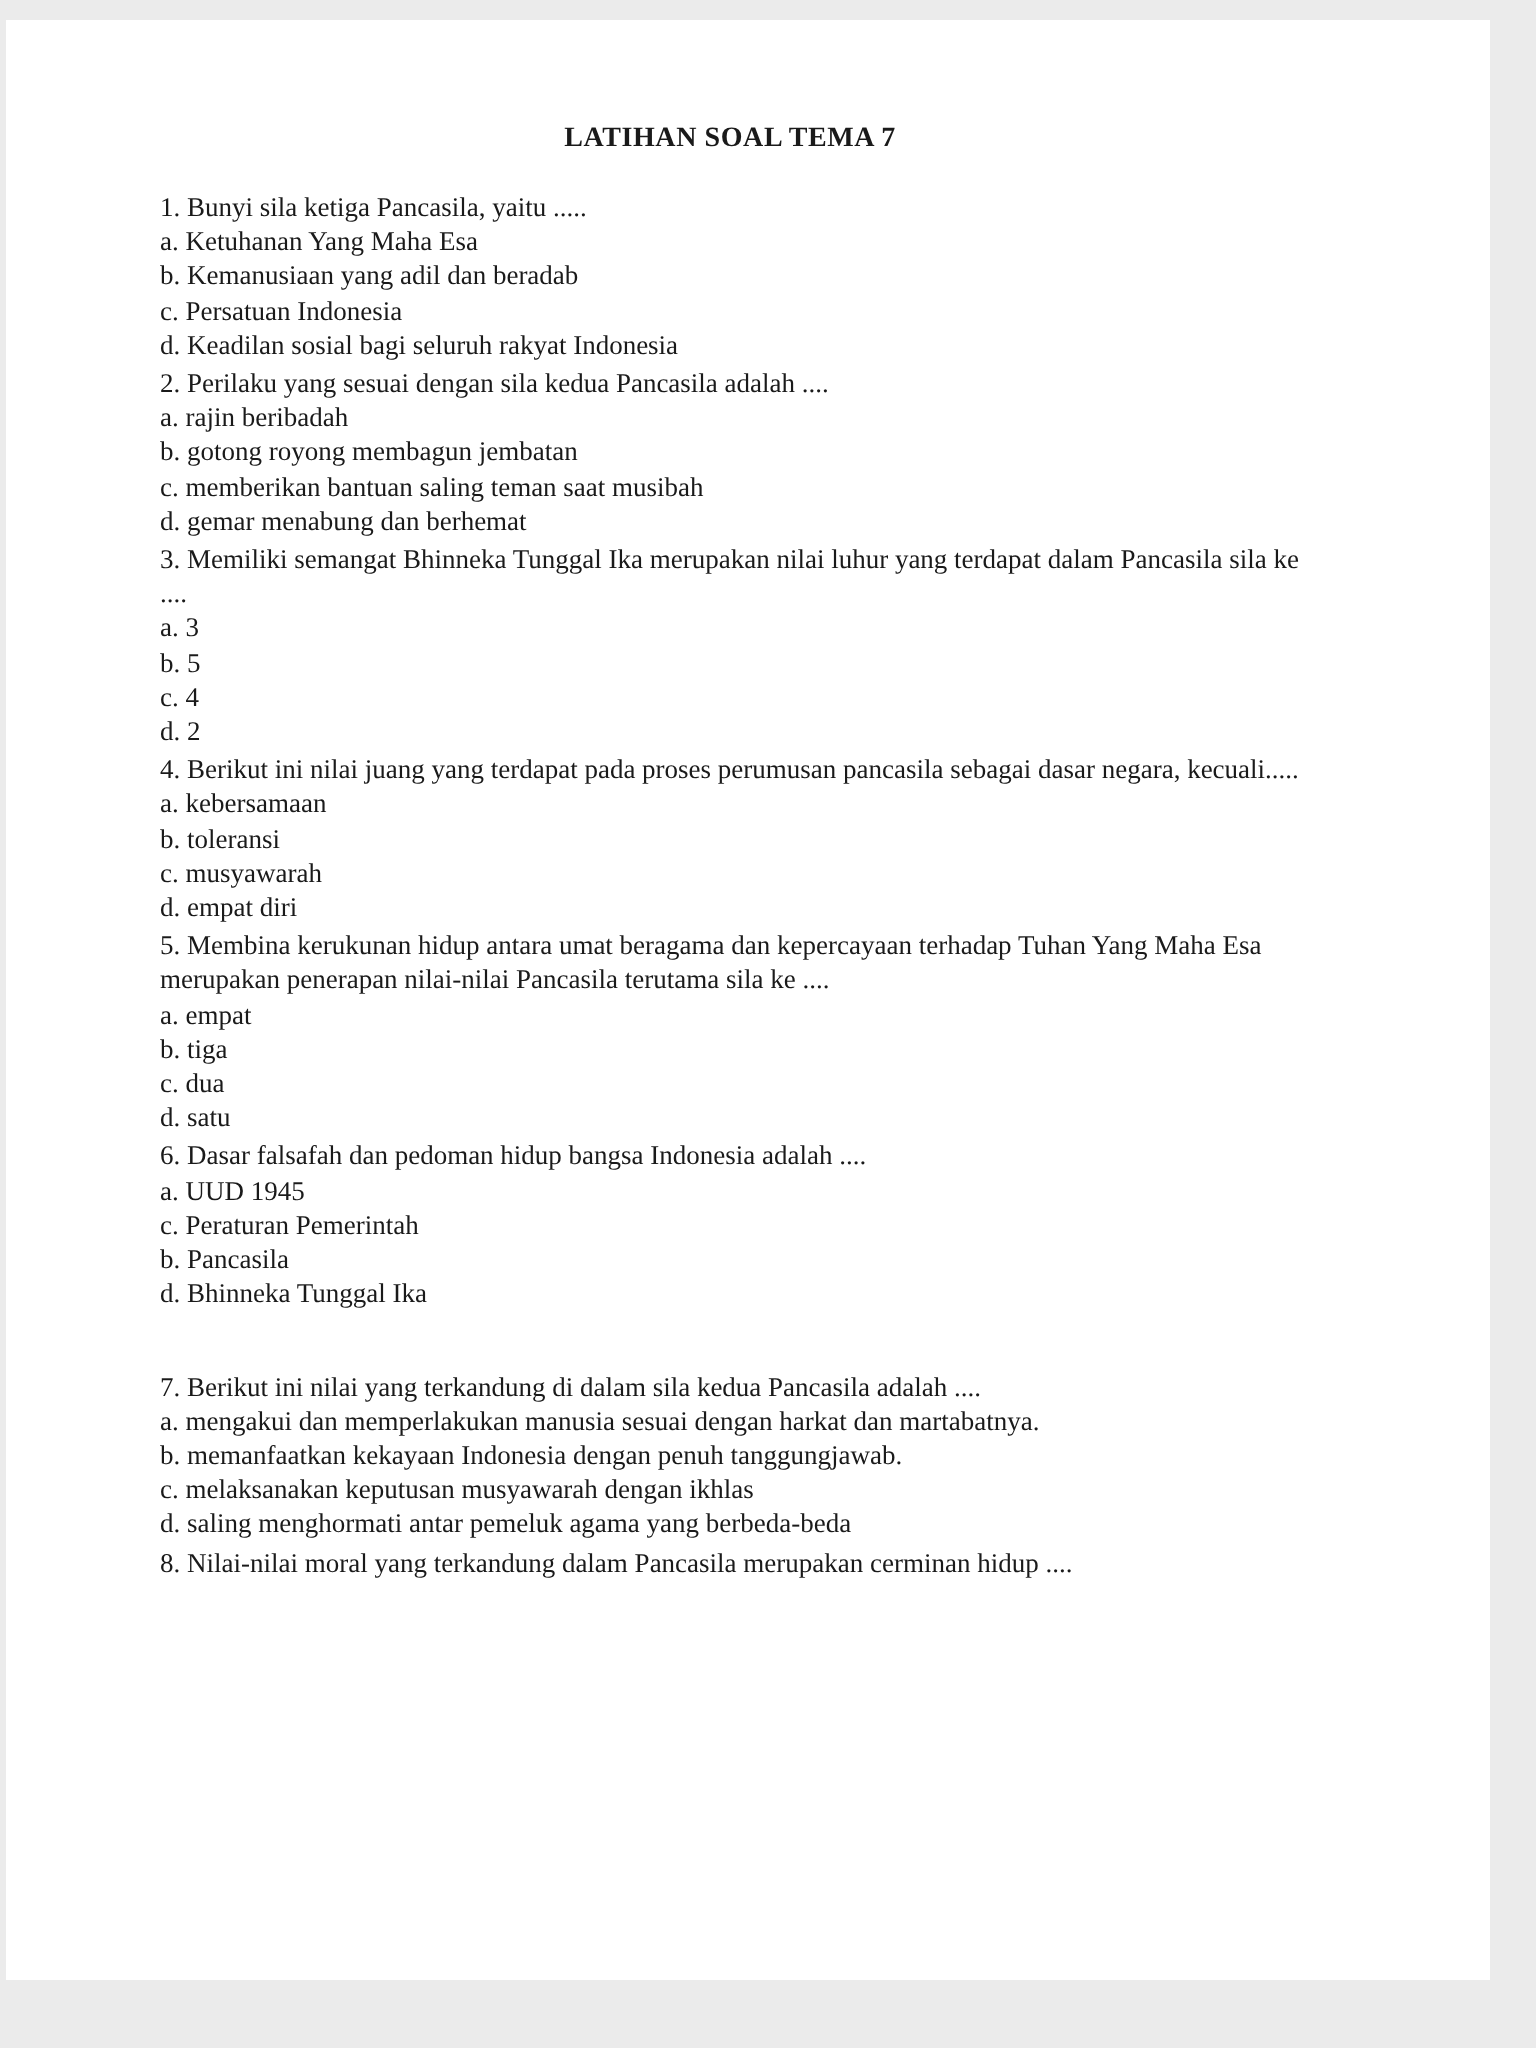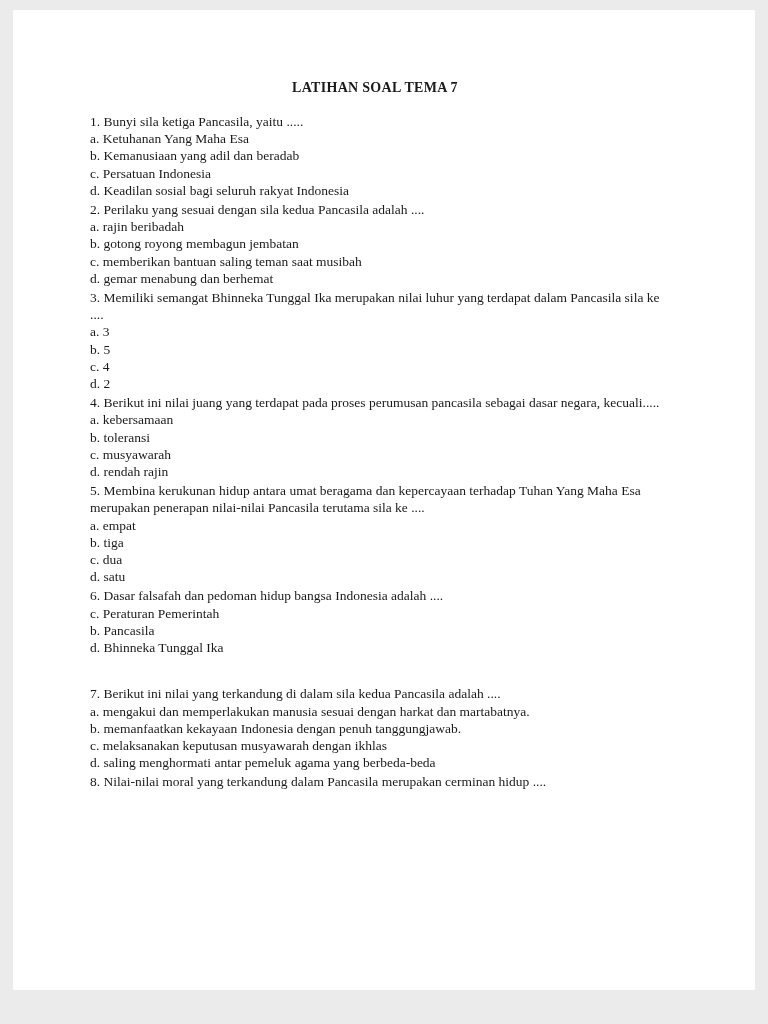--- a/index.html
+++ b/index.html
@@ -8,26 +8,26 @@
     height: 1024px;
     overflow: hidden;
   }
   body {
     background: #ebebeb;
     font-family: "Liberation Serif", serif;
     color: #1a1a1a;
   }
   .page {
     position: absolute;
-    left: 13px;
+    left: 3px;
     top: 10px;
     width: 742px;
     height: 980px;
     background: #ffffff;
-    padding: 69px 95px 40px 77px;
+    padding: 51px 95px 40px 77px;
     overflow: hidden;
   }
   .doc-title {
     text-align: center;
     font-weight: bold;
     font-size: 14px;
     line-height: 17px;
     margin-bottom: 17px;
     letter-spacing: 0.3px;
   }
@@ -75,33 +75,34 @@
     <p class="option">b. 5</p>
     <p class="option">c. 4</p>
     <p class="option">d. 2</p>
   </div>
 
   <div class="question">
     <p class="q-text">4. Berikut ini nilai juang yang terdapat pada proses perumusan pancasila sebagai dasar negara, kecuali.....</p>
     <p class="option">a. kebersamaan</p>
     <p class="option">b. toleransi</p>
     <p class="option">c. musyawarah</p>
-    <p class="option">d. rendah rajin</p>
+    <p class="option">d. empat diri</p>
   </div>
 
   <div class="question">
     <p class="q-text">5. Membina kerukunan hidup antara umat beragama dan kepercayaan terhadap Tuhan Yang Maha Esa merupakan penerapan nilai-nilai Pancasila terutama sila ke ....</p>
     <p class="option">a. empat</p>
     <p class="option">b. tiga</p>
     <p class="option">c. dua</p>
     <p class="option">d. satu</p>
   </div>
 
   <div class="question">
     <p class="q-text">6. Dasar falsafah dan pedoman hidup bangsa Indonesia adalah ....</p>
+    <p class="option">a. UUD 1945</p>
     <p class="option">c. Peraturan Pemerintah</p>
     <p class="option">b. Pancasila</p>
     <p class="option">d. Bhinneka Tunggal Ika</p>
   </div>
 
   <div class="question extra-gap">
     <p class="q-text">7. Berikut ini nilai yang terkandung di dalam sila kedua Pancasila adalah ....</p>
     <p class="option">a. mengakui dan memperlakukan manusia sesuai dengan harkat dan martabatnya.</p>
     <p class="option">b. memanfaatkan kekayaan Indonesia dengan penuh tanggungjawab.</p>
     <p class="option">c. melaksanakan keputusan musyawarah dengan ikhlas</p>

